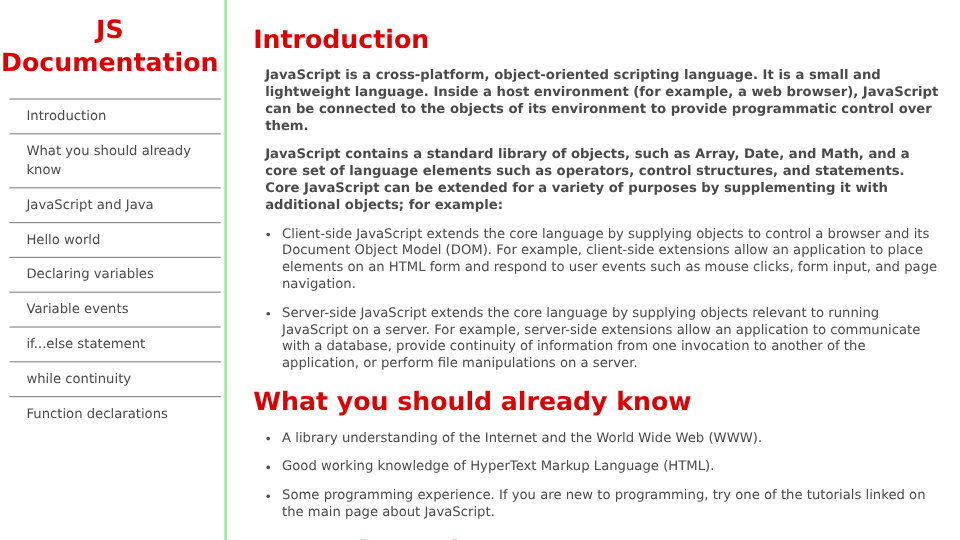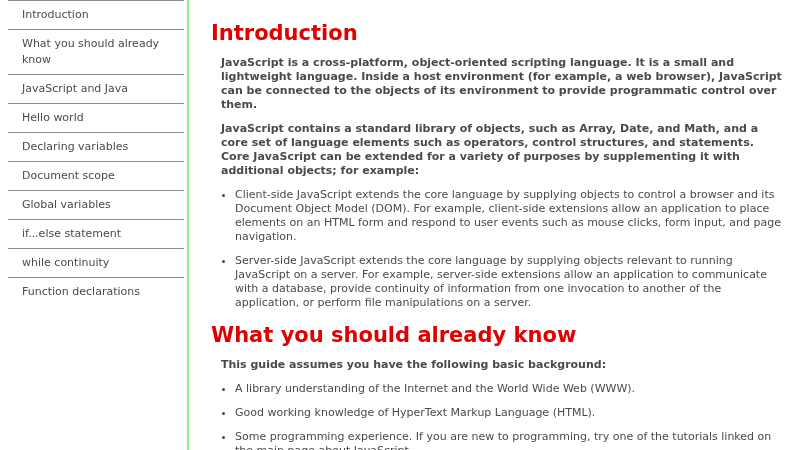--- a/index.html
+++ b/index.html
@@ -62,47 +62,49 @@
       list-style: disc;
       font-size: 11px;
       line-height: 14px;
     }
     #main ul li { margin-bottom: 10px; padding-right: 10px; }
   </style>
 </head>
 <body>
 
 <nav id="navbar">
+  <header>
+    <div>JS</div>
+    <div>Documentation</div>
+  </header>
   <ul>
     <li>Introduction</li>
     <li>What you should already know</li>
     <li>JavaScript and Java</li>
     <li>Hello world</li>
     <li>Declaring variables</li>
-    <li>Document scope</li>
-    <li>Global variables</li>
+    <li>Variable events</li>
     <li>if...else statement</li>
     <li>while continuity</li>
     <li>Function declarations</li>
   </ul>
 </nav>
 
 <main id="main">
   <section>
     <h2>Introduction</h2>
     <p>JavaScript is a cross-platform, object-oriented scripting language. It is a small and lightweight language. Inside a host environment (for example, a web browser), JavaScript can be connected to the objects of its environment to provide programmatic control over them.</p>
     <p>JavaScript contains a standard library of objects, such as Array, Date, and Math, and a core set of language elements such as operators, control structures, and statements. Core JavaScript can be extended for a variety of purposes by supplementing it with additional objects; for example:</p>
     <ul>
       <li>Client-side JavaScript extends the core language by supplying objects to control a browser and its Document Object Model (DOM). For example, client-side extensions allow an application to place elements on an HTML form and respond to user events such as mouse clicks, form input, and page navigation.</li>
       <li>Server-side JavaScript extends the core language by supplying objects relevant to running JavaScript on a server. For example, server-side extensions allow an application to communicate with a database, provide continuity of information from one invocation to another of the application, or perform file manipulations on a server.</li>
     </ul>
   </section>
   <section>
     <h2>What you should already know</h2>
-    <p>This guide assumes you have the following basic background:</p>
     <ul>
       <li>A library understanding of the Internet and the World Wide Web (WWW).</li>
       <li>Good working knowledge of HyperText Markup Language (HTML).</li>
       <li>Some programming experience. If you are new to programming, try one of the tutorials linked on the main page about JavaScript.</li>
     </ul>
   </section>
   <section>
     <h2>JavaScript and Java</h2>
   </section>
 </main>

